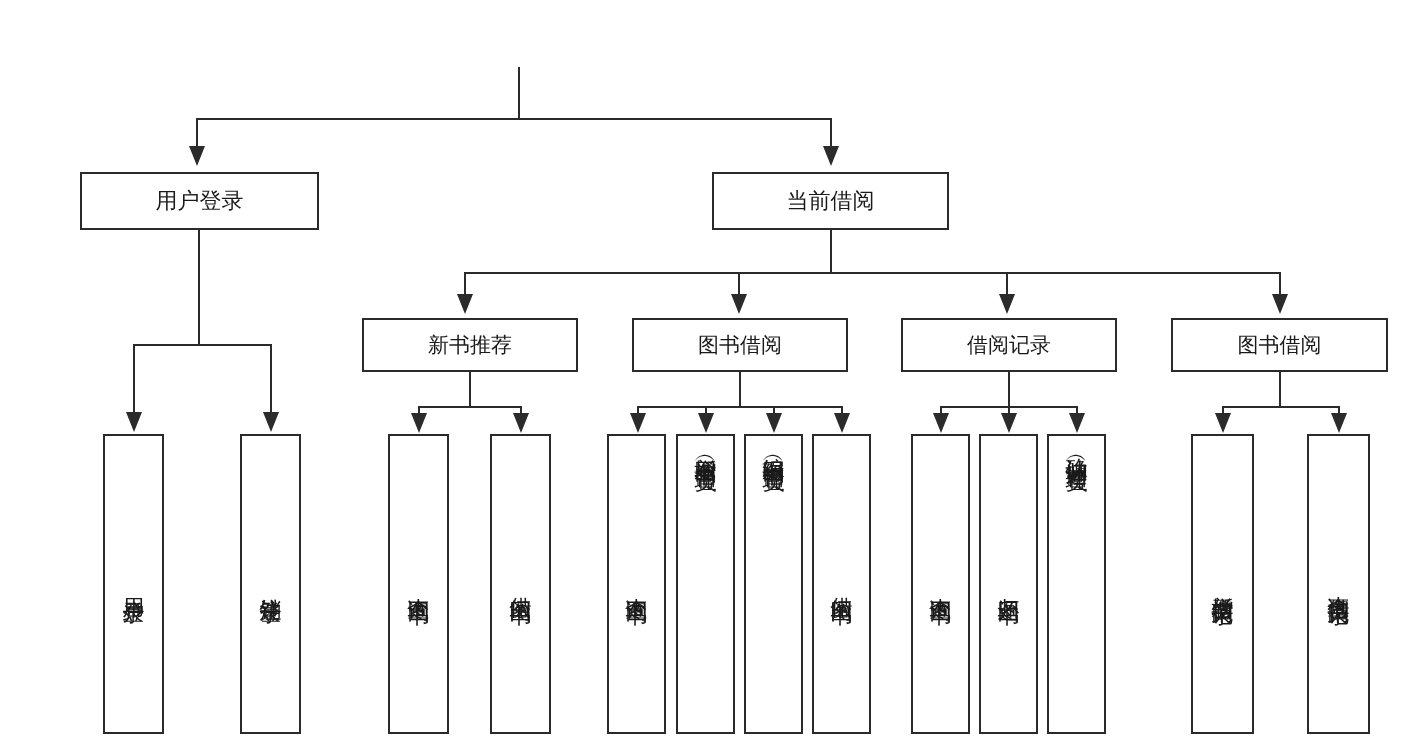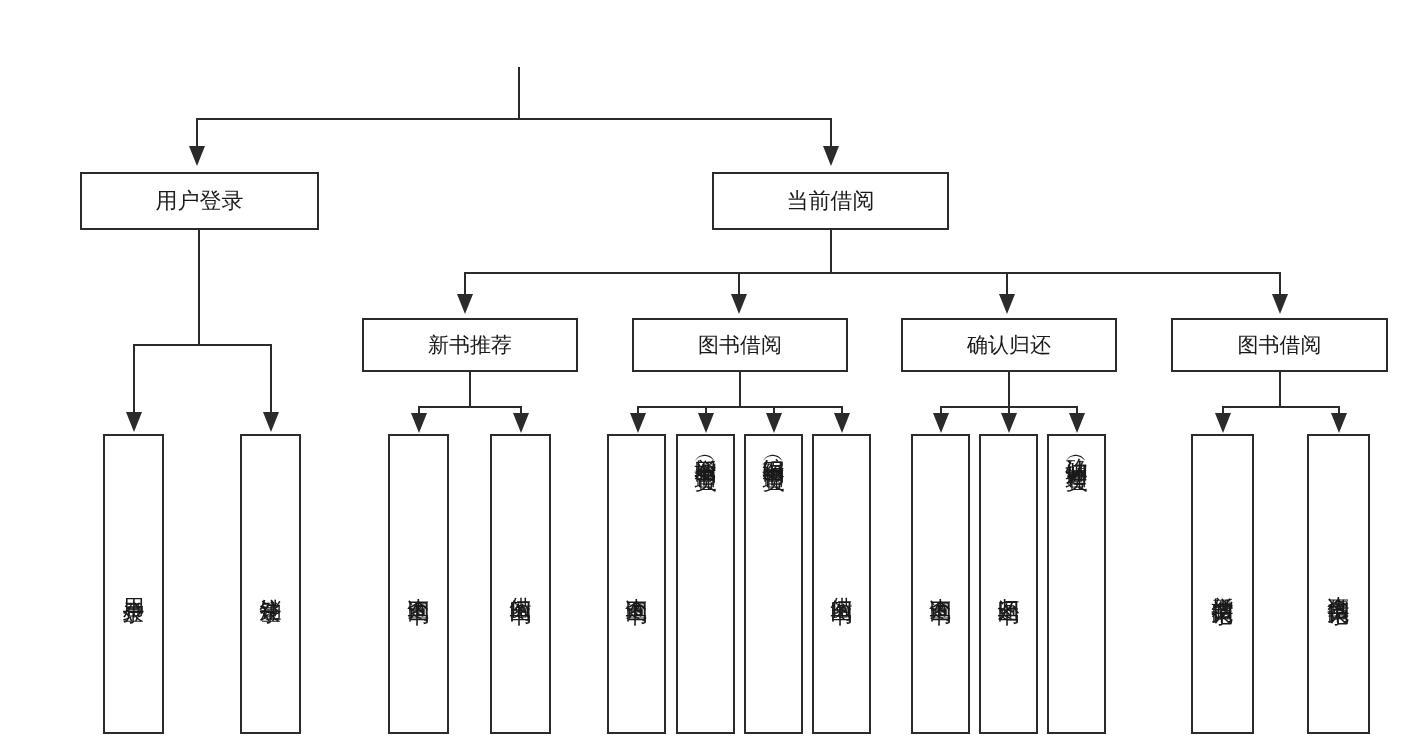--- a/index.html
+++ b/index.html
@@ -110,21 +110,21 @@
   <div class="vline" style="left:1279px;top:272px;height:22px;"></div>
   <div class="arrow" style="left:1272px;top:294px;"></div>
 
   <div class="node lvl3" style="left:362px;top:318px;width:216px;height:54px;">
     <span>新书推荐</span>
   </div>
   <div class="node lvl3" style="left:632px;top:318px;width:216px;height:54px;">
     <span>图书借阅</span>
   </div>
   <div class="node lvl3" style="left:901px;top:318px;width:216px;height:54px;">
-    <span>确认归还</span>
+    <span>借阅记录</span>
   </div>
   <div class="node lvl3" style="left:1171px;top:318px;width:217px;height:54px;">
     <span>图书借阅</span>
   </div>
 
   <div class="vline" style="left:469px;top:372px;height:35px;"></div>
   <div class="hline" style="left:418px;top:406px;width:103px;"></div>
   <div class="vline" style="left:418px;top:406px;height:9px;"></div>
   <div class="arrow" style="left:411px;top:413px;"></div>
   <div class="vline" style="left:520px;top:406px;height:9px;"></div>

